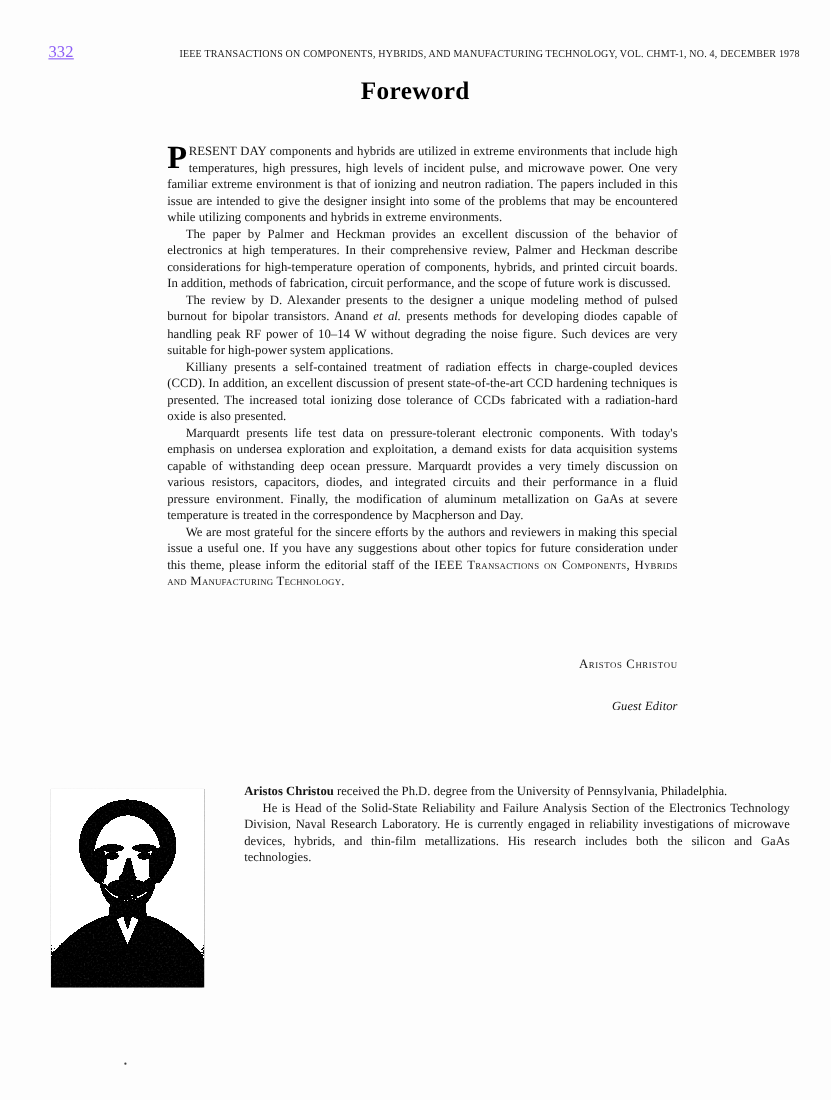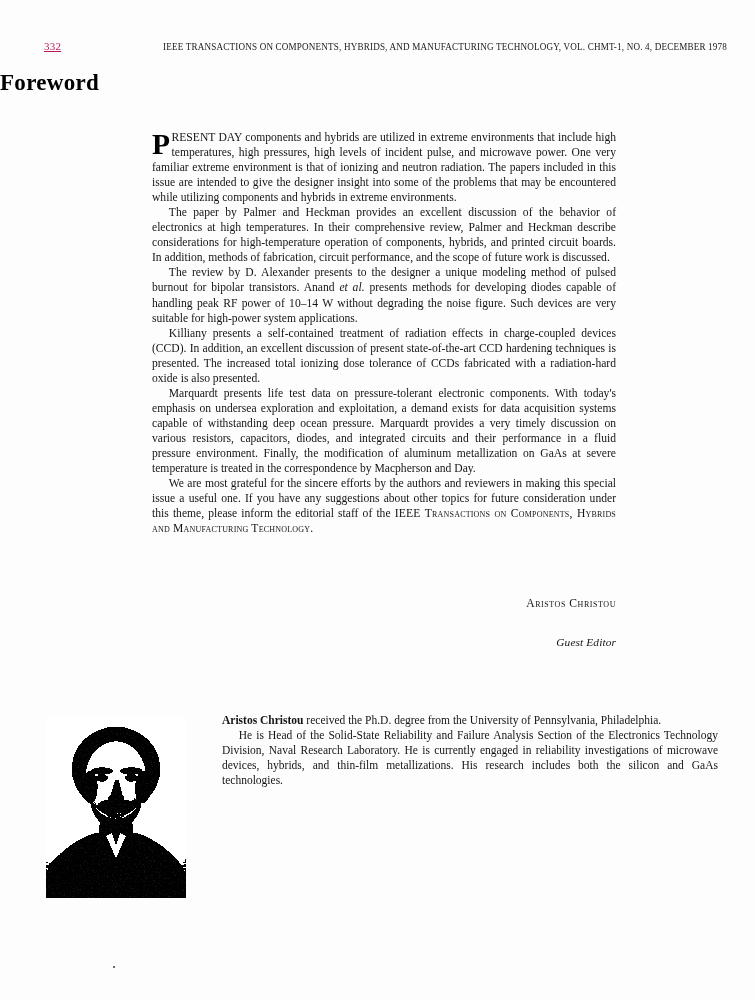--- a/index.html
+++ b/index.html
@@ -27,23 +27,23 @@
   .running-head {
     position: absolute;
     top: 40px;
     left: 44px;
     right: 28px;
     height: 14px;
     display: flex;
     align-items: baseline;
   }
   .folio {
-    font-size: 11px;
+    font-size: 15px;
     letter-spacing: 0.2px;
-    color: #be185d;
+    color: #8b5cf6;
     width: 96px;
     flex: 0 0 auto;
     text-decoration: underline;
   }
   .journal-line {
     flex: 1 1 auto;
     font-size: 9.1px;
     letter-spacing: 0.18px;
     color: #1a1a1a;
     white-space: nowrap;
@@ -51,20 +51,21 @@
     transform: scaleY(1.06);
     transform-origin: left bottom;
   }
 
   
   .doc-title {
     position: absolute;
     top: 70px;
     left: 0;
     width: 755px;
+    text-align: center;
     font-size: 23px;
     font-weight: bold;
     letter-spacing: 0.3px;
     color: #000;
   }
 
   
   .body-col {
     position: absolute;
     top: 130px;

